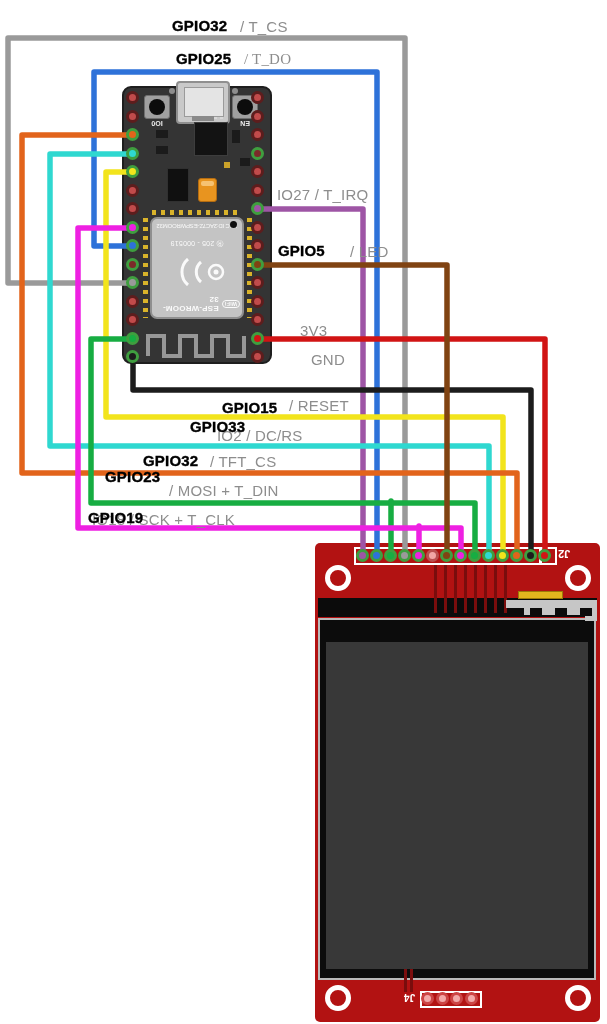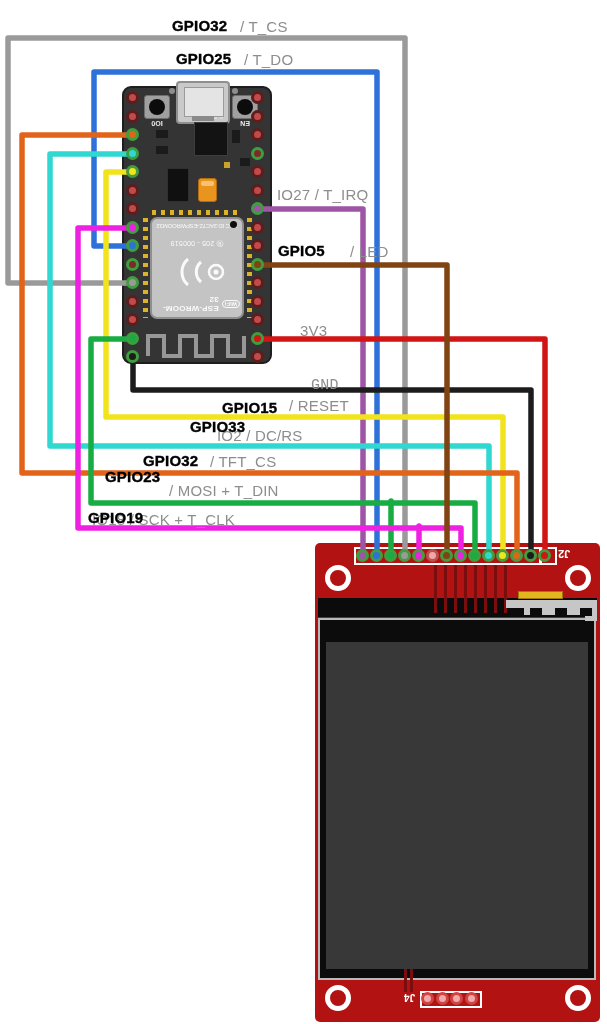--- a/index.html
+++ b/index.html
@@ -208,26 +208,26 @@
       <div class="pin" style="left: 538px; top: 549px; border-color: rgb(63, 158, 63); background: rgb(209, 20, 20);"></div>
       <div class="pin" style="left: 421px; top: 992px; border-color: rgb(204, 68, 68); background: rgb(242, 168, 168);"></div>
       <div class="pin" style="left: 435.6px; top: 992px; border-color: rgb(204, 68, 68); background: rgb(242, 168, 168);"></div>
       <div class="pin" style="left: 450.2px; top: 992px; border-color: rgb(204, 68, 68); background: rgb(242, 168, 168);"></div>
       <div class="pin" style="left: 464.8px; top: 992px; border-color: rgb(204, 68, 68); background: rgb(242, 168, 168);"></div>
     </div>
   <div class="labels-layer" id="labels-layer">
       <span class="wl b" style="left: 172px; top: 18px;">GPIO32</span>
       <span class="wl" style="left: 240px; top: 19px;">/ T_CS</span>
       <span class="wl b" style="left: 176px; top: 51px; text-align: center;">GPIO25</span>
-      <span class="wl" style="left: 244px; top: 52px;">/ T_DO</span>
+      <span class="wl" style="left: 244px; top: 52px; font-family: Liberation Serif, serif;">/ T_DO</span>
       <span class="wl" style="left: 277px; top: 187px;">IO27 / T_IRQ</span>
       <span class="wl b" style="left: 268px; top: 243px; margin-left: 10px;">GPIO5</span>
       <span class="wl" style="left: 318px; top: 244px; margin-left: 32px;">/ LED</span>
       <span class="wl" style="left: 300px; top: 323px;">3V3</span>
-      <span class="wl" style="left: 311px; top: 378px; font-family: Liberation Mono, monospace;">GND</span>
+      <span class="wl" style="left: 311px; top: 352px;">GND</span>
       <span class="wl b" style="left: 222px; top: 400px;">GPIO15</span>
       <span class="wl" style="left: 289px; top: 398px;">/ RESET</span>
       <span class="wl" style="left: 217px; top: 428px;">IO2 / DC/RS</span>
       <span class="wl b" style="left: 190px; top: 419px; text-align: right;">GPIO33</span>
       <span class="wl b" style="left: 143px; top: 453px;">GPIO32</span>
       <span class="wl" style="left: 210px; top: 454px;">/ TFT_CS</span>
       <span class="wl b" style="left: 105px; top: 469px;">GPIO23</span>
       <span class="wl" style="left: 169px; top: 483px;">/ MOSI + T_DIN</span>
       <span class="wl" style="left: 92px; top: 512px;">IO18 / SCK + T_CLK</span>
       <span class="wl b" style="left: 88px; top: 510px;">GPIO19</span>

